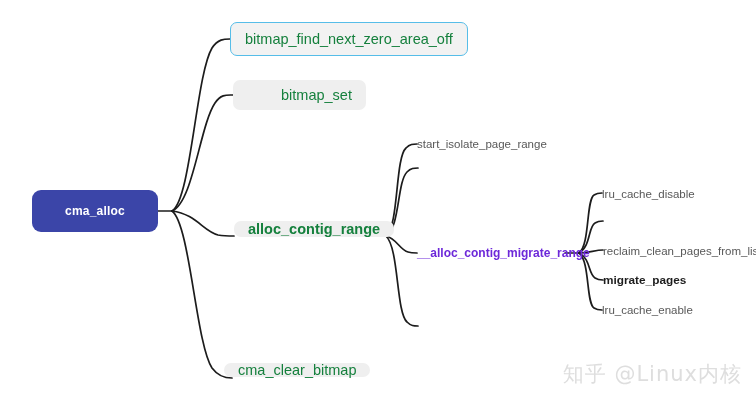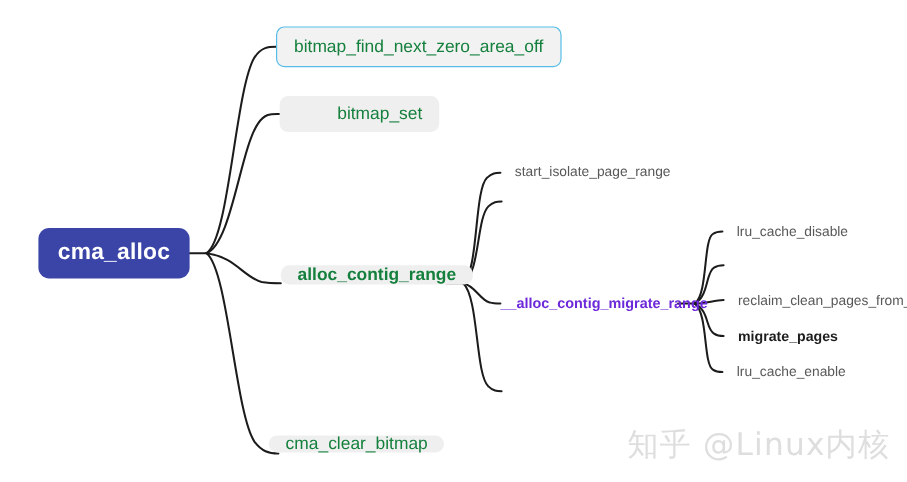--- a/index.html
+++ b/index.html
@@ -29,21 +29,21 @@
     align-items: center;
     justify-content: center;
     white-space: nowrap;
   }
   
   .node-root {
     background: #3b45a8;
     color: #ffffff;
     border-radius: 9px;
     font-weight: bold;
-    font-size: 19px;
+    font-size: 12px;
     letter-spacing: 0.2px;
   }
   
   .node-chip {
     background: #efefef;
     color: #15803d;
     border-radius: 7px;
     font-size: 14.5px;
     padding: 0 14px;
   }
@@ -55,40 +55,39 @@
     border: 1.6px solid #56bde8;
     background: #f2f2f2;
   }
   
   .node-leaf {
     color: #585858;
     font-size: 11.5px;
     background: transparent;
     justify-content: center;
     padding: 0;
-    margin-left: 12px;
   }
   .node-leaf.bold {
     font-weight: bold;
     color: #1d1d1d;
     font-size: 11.8px;
   }
   .node-mid {
     color: #6d28d9;
     font-size: 12px;
     font-weight: bold;
     background: transparent;
     justify-content: flex-start;
   }
   #watermark {
     position: absolute;
     right: 14px;
     bottom: 14px;
     color: #dedede;
-    font-size: 26px;
+    font-size: 21px;
     letter-spacing: 1px;
     font-family: "DejaVu Sans", sans-serif;
     user-select: none;
   }
 </style>
 </head>
 <body>
 
 <div id="canvas">
 

